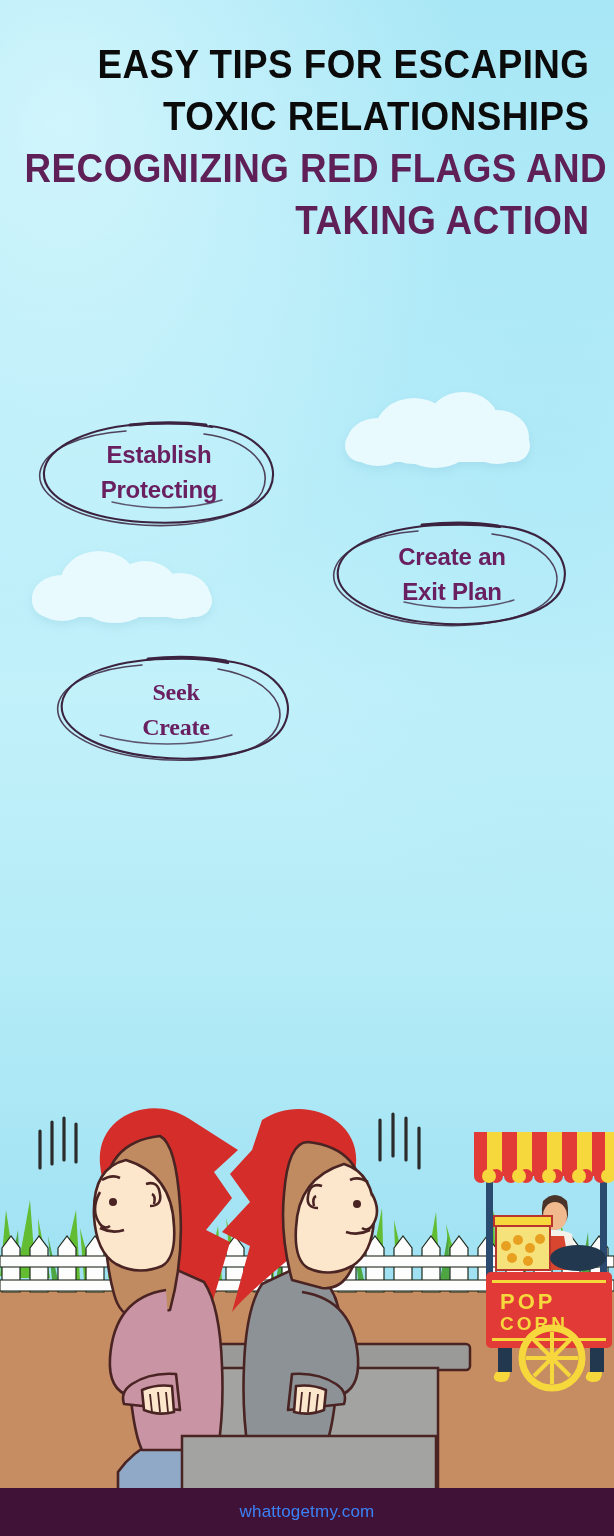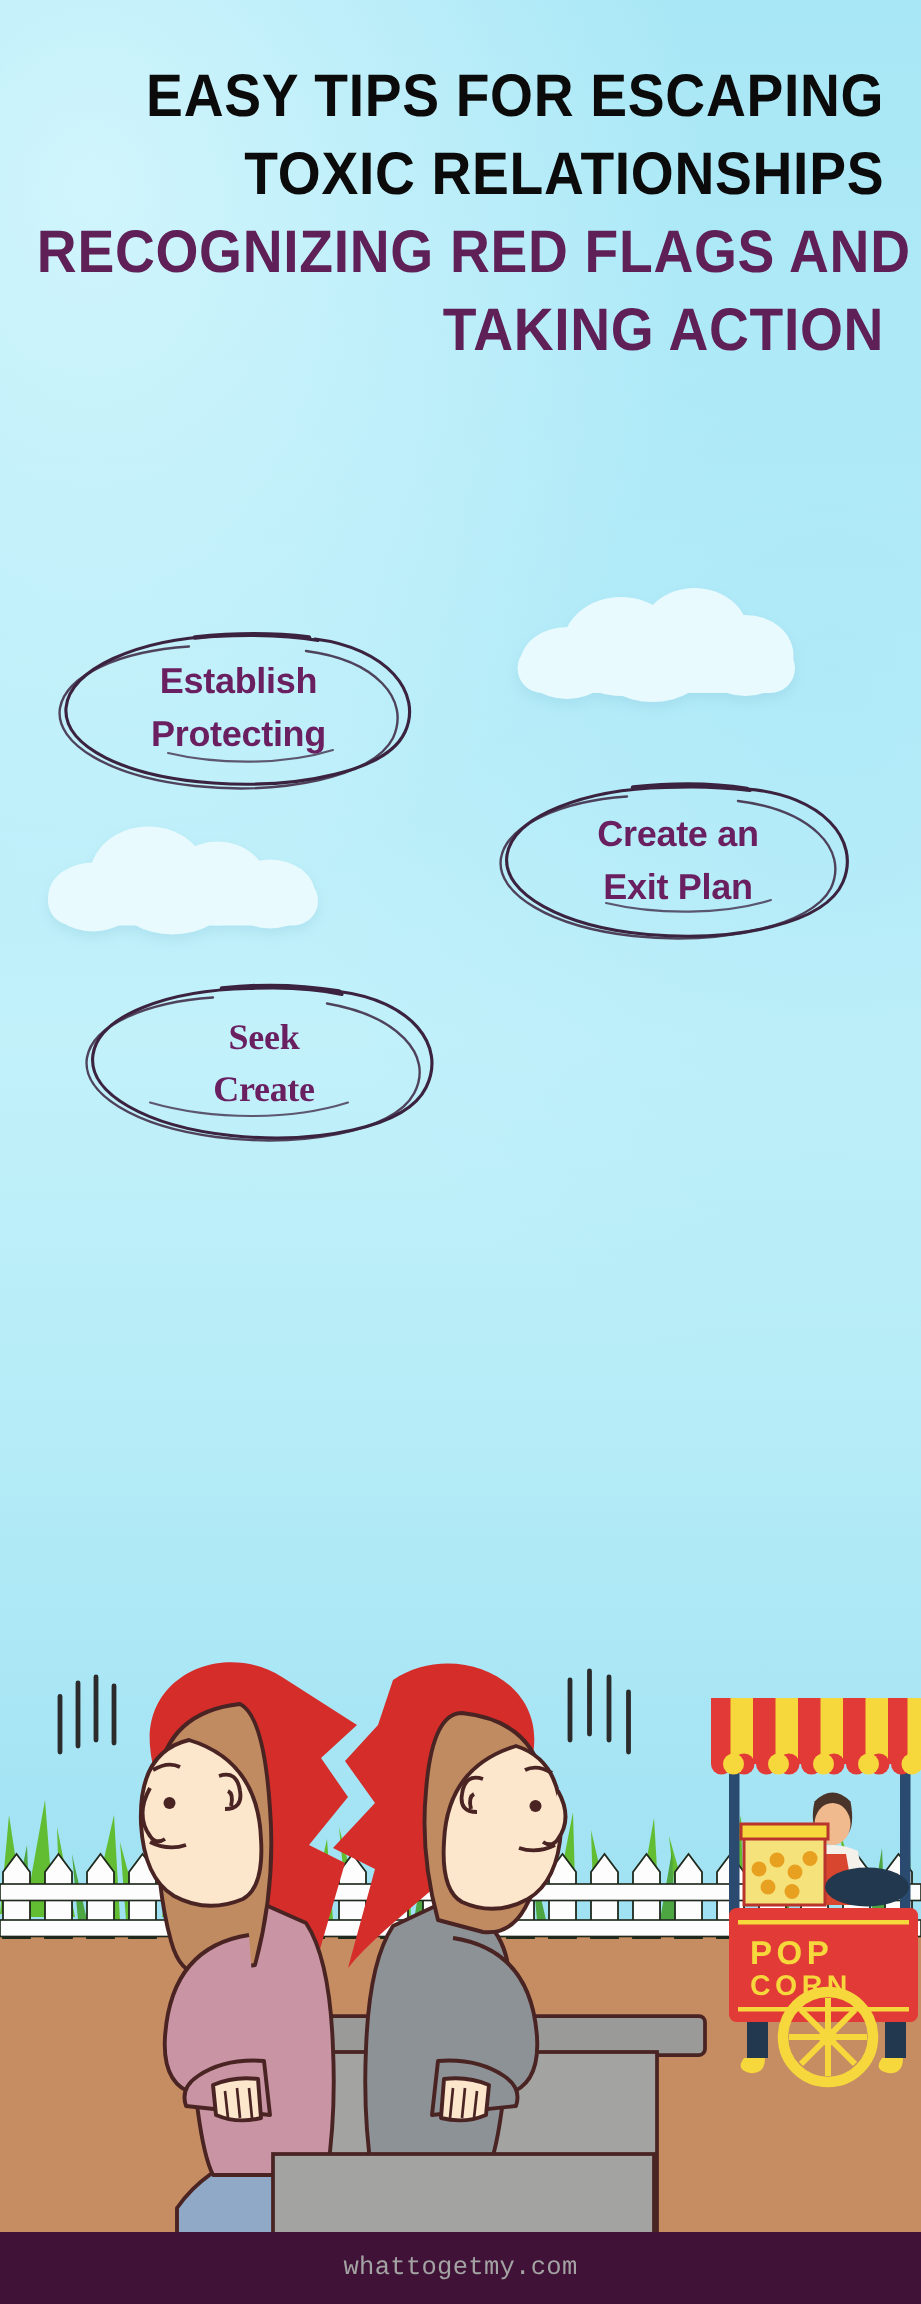--- a/index.html
+++ b/index.html
@@ -70,21 +70,21 @@
   }
 
   
   .scene{ position:absolute; left:0; bottom:0; width:614px; height:430px; z-index:4; }
   .footer-bar{
     position:absolute; left:0; bottom:0; width:614px; height:48px;
     background:#401238; z-index:10;
     display:flex; align-items:center; justify-content:center;
   }
   .footer-bar span{
-    color:#a3a3a3; font-size:17px; letter-spacing:.2px;font-family:Liberation Mono, monospace;
+    color:#3b82f6; font-size:17px; letter-spacing:.2px;
   }
 </style>
 </head>
 <body>
 
 <div id="infographic">
 
   <div class="sky-wash"></div>
 
   <div class="cloud" style="left:345px; top:390px; width:185px; height:72px;">

